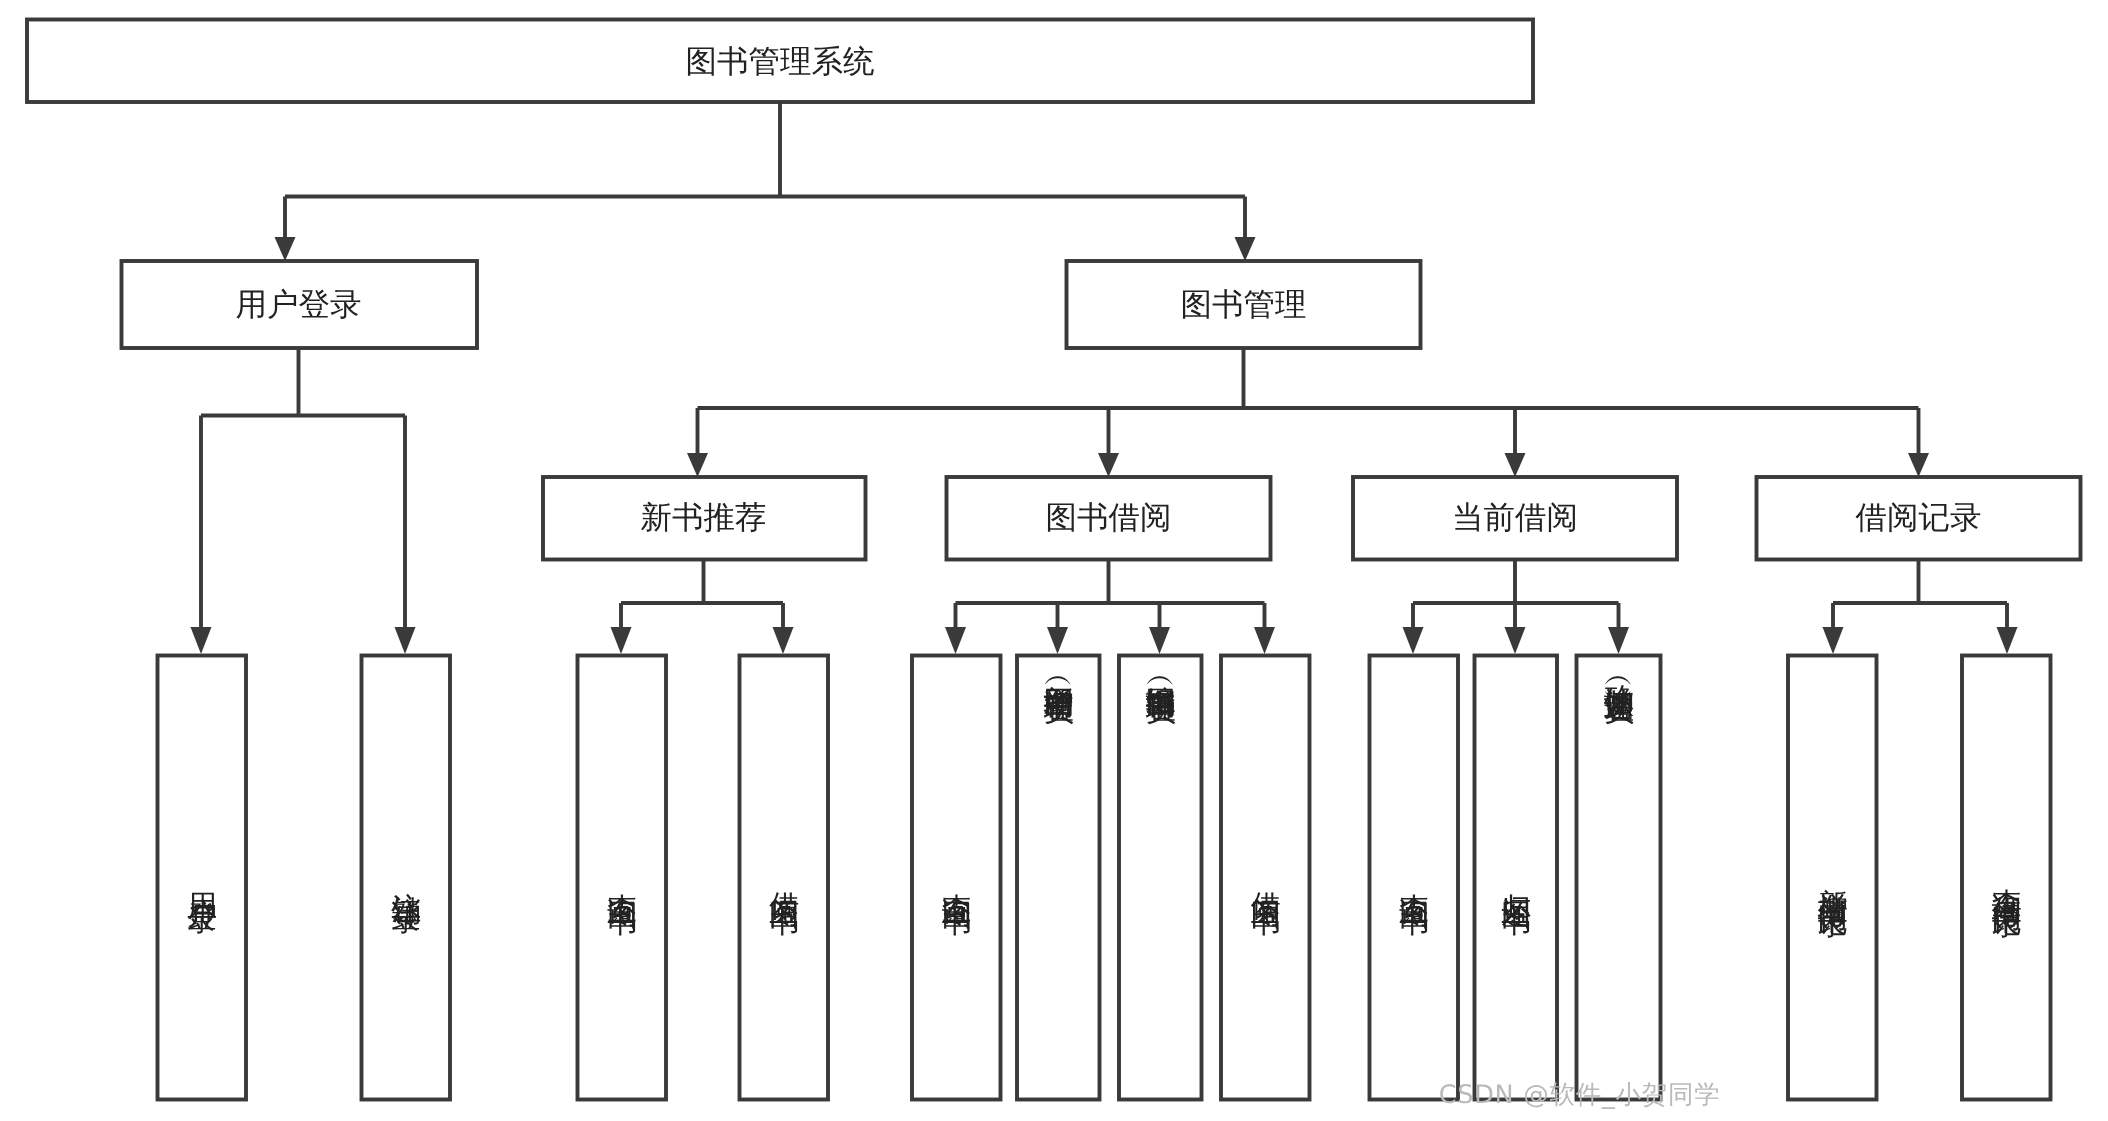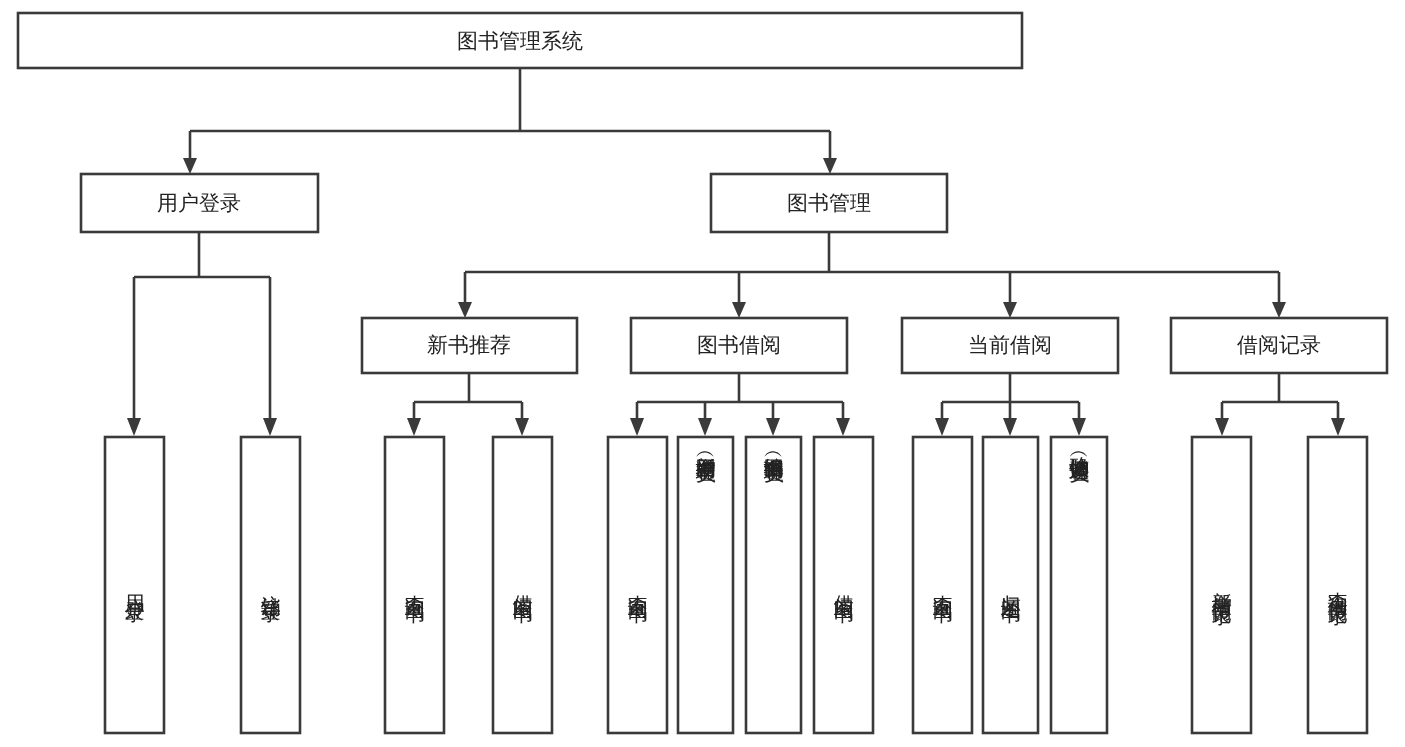--- a/index.html
+++ b/index.html
@@ -248,14 +248,15 @@
   </div>
 
   <div class="vlabel-wrap" style="left:1192px; top:437px; width:59px; height:296px;">
     <span class="node-label-v" style="position:static;">新增借阅记录</span>
   </div>
 
   <div class="vlabel-wrap" style="left:1308px; top:437px; width:59px; height:296px;">
     <span class="node-label-v" style="position:static;">查询借阅记录</span>
   </div>
 
+  <div id="watermark">CSDN @软件_小贺同学</div>
 
 </div>
 
 </body></html>

